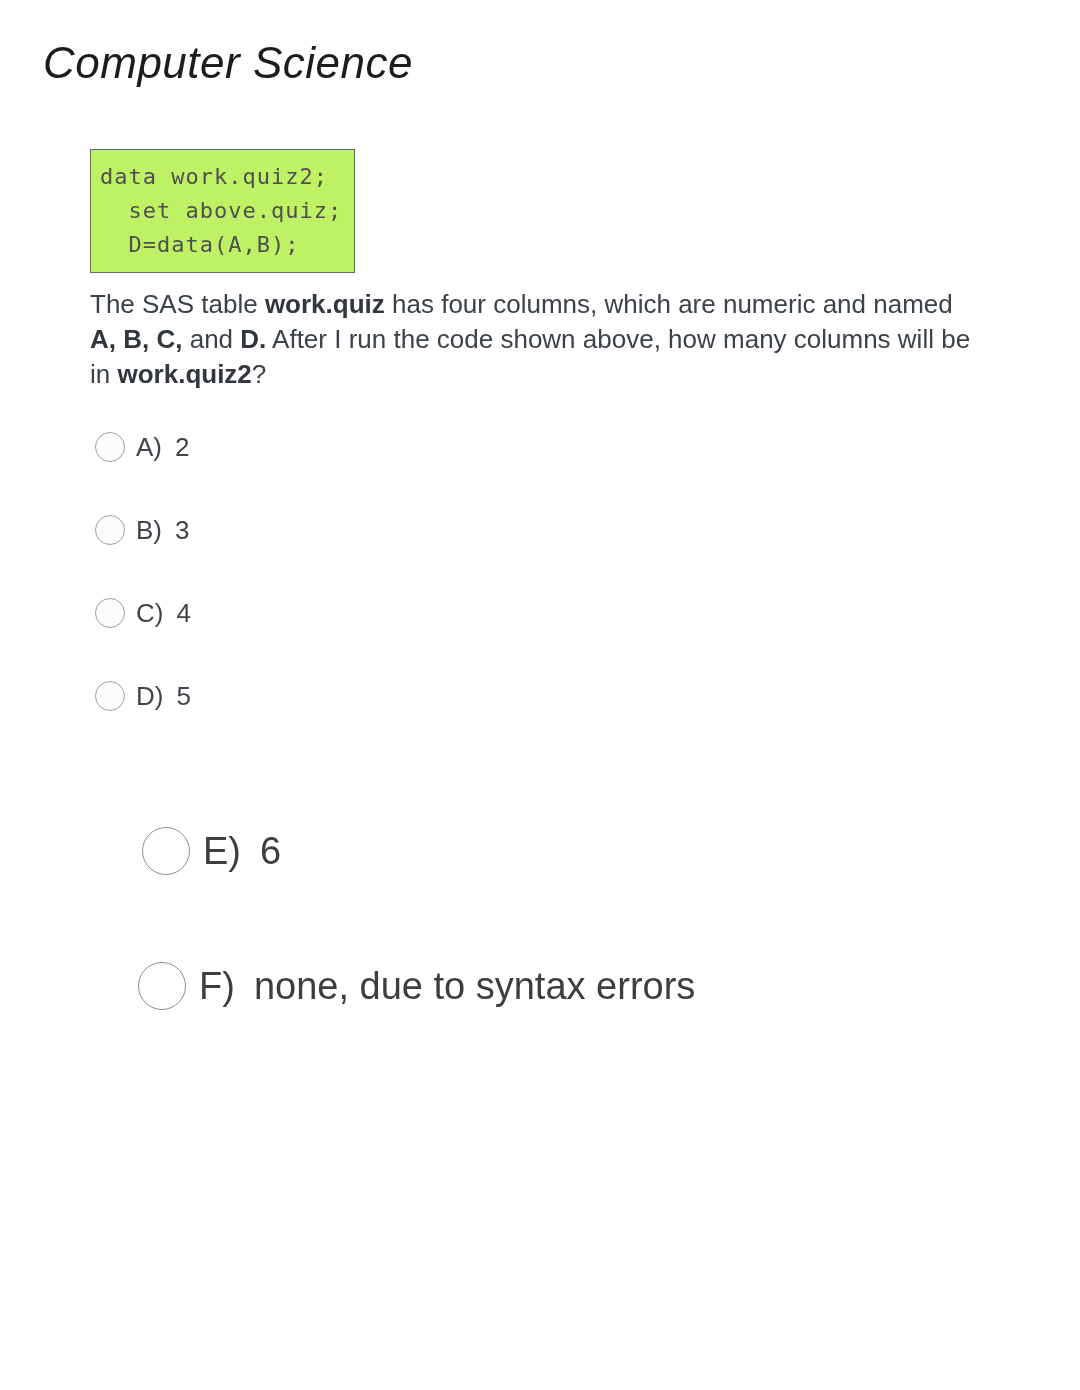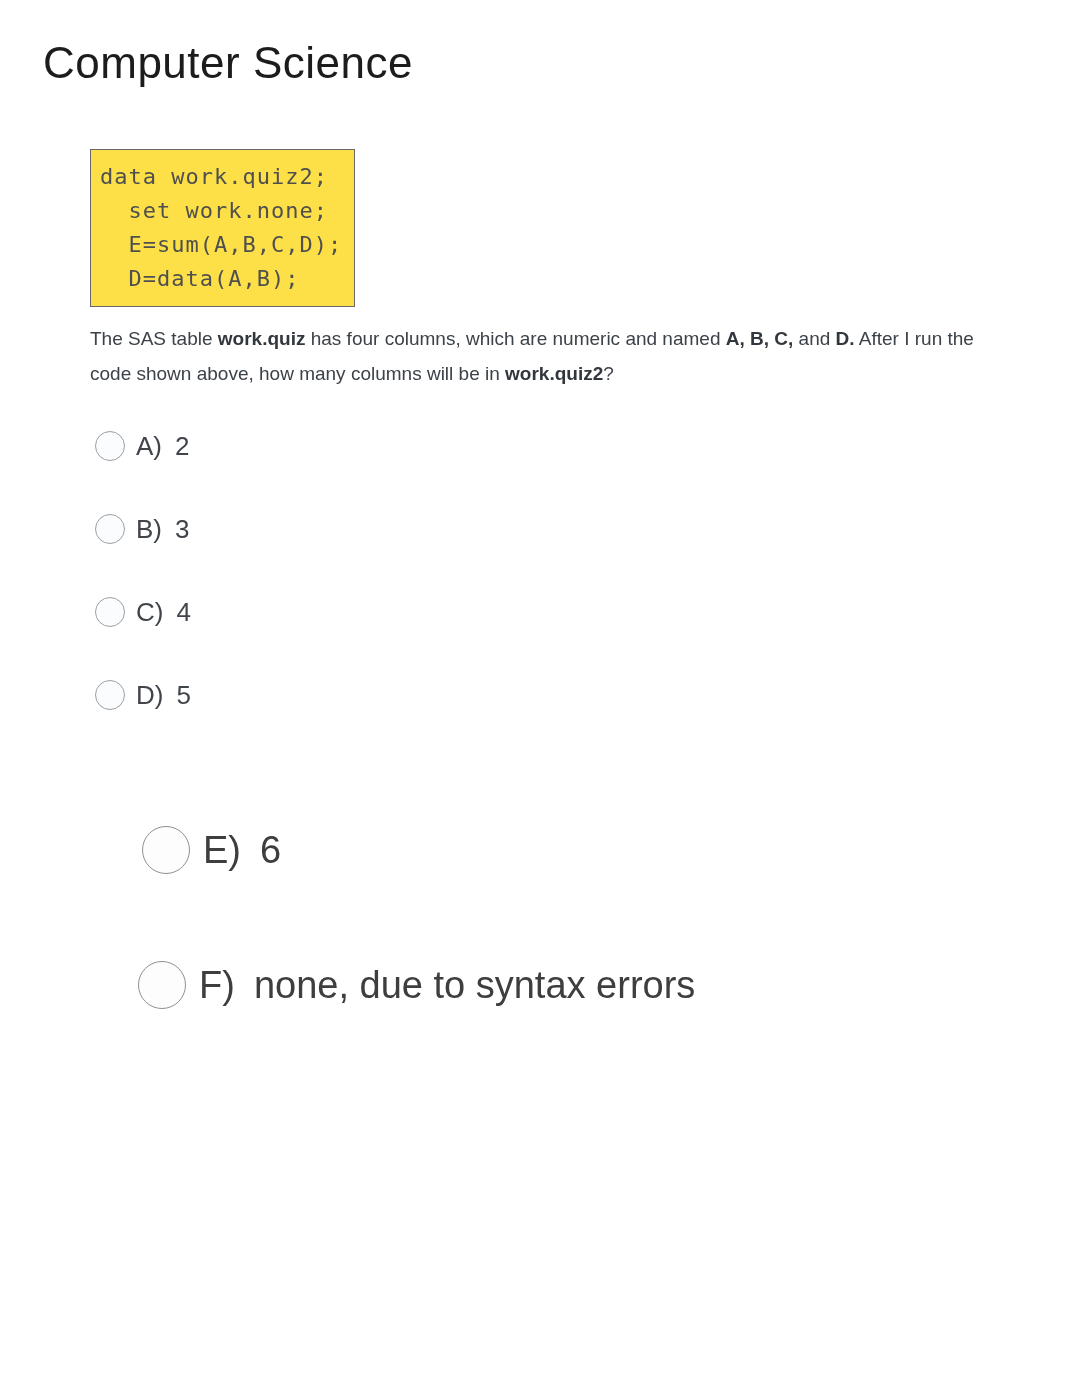--- a/index.html
+++ b/index.html
@@ -9,41 +9,42 @@
     font-family: "Liberation Sans", sans-serif;
     overflow: hidden;
   }
   .page-title {
     margin: 36px 0 0 43px;
     font-size: 44px;
     line-height: 53px;
     font-weight: 400;
     letter-spacing: 0.5px;
     color: #1c1c1c;
+    font-style: italic;
   }
   .code-box {
     margin: 60px 0 0 90px;
     width: 265px;
     box-sizing: border-box;
     border: 1px solid #666a6e;
     padding: 10px 0 10px 9px;
-    background: #fde047;
+    background: #bef264;
   }
   .code-line {
     font-family: "DejaVu Sans Mono", "Liberation Mono", monospace;
     font-size: 22px;
     line-height: 34px;
     letter-spacing: 1px;
     color: #4f4f4f;
     white-space: pre;
   }
   .question {
     margin: 14px 0 0 90px;
     width: 895px;
-    font-size: 19px;
+    font-size: 26px;
     line-height: 35px;
     color: #3c4249;
   }
   .question b { font-weight: 700; color: #31373d; }
   .options { margin: 40px 0 0 95px; }
   .opt-row {
     display: flex;
     align-items: center;
     height: 30px;
     margin-bottom: 53px;
@@ -90,22 +91,21 @@
     white-space: nowrap;
   }
 </style>
 </head>
 <body>
 
 <h1 class="page-title">Computer Science</h1>
 
 <div class="code-box">
   <div class="code-line">data work.quiz2;</div>
-  <div class="code-line">  set work.none;</div>
-  <div class="code-line">  E=sum(A,B,C,D);</div>
+  <div class="code-line">  set above.quiz;</div>
   <div class="code-line">  D=data(A,B);</div>
 </div>
 
 <p class="question"><span>The SAS table </span><b>work.quiz</b><span> has four columns, which are numeric and named </span><b>A, B, C,</b><span> and </span><b>D.</b><span> After I run the code shown above, how many columns will be in </span><b>work.quiz2</b><span>?</span></p>
 
 <div class="options">
 
   <div class="opt-row">
     <span class="radio"></span>
     <span class="opt-label">

